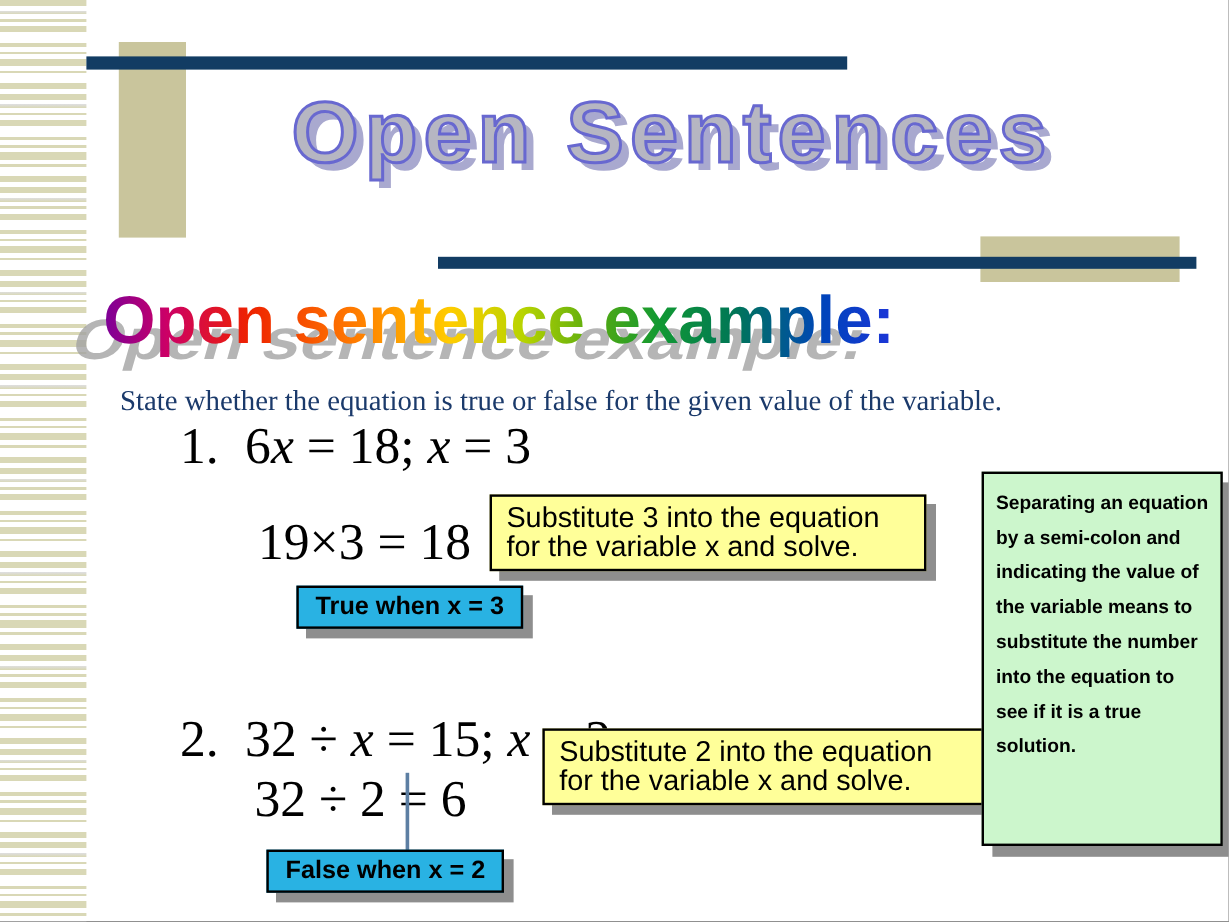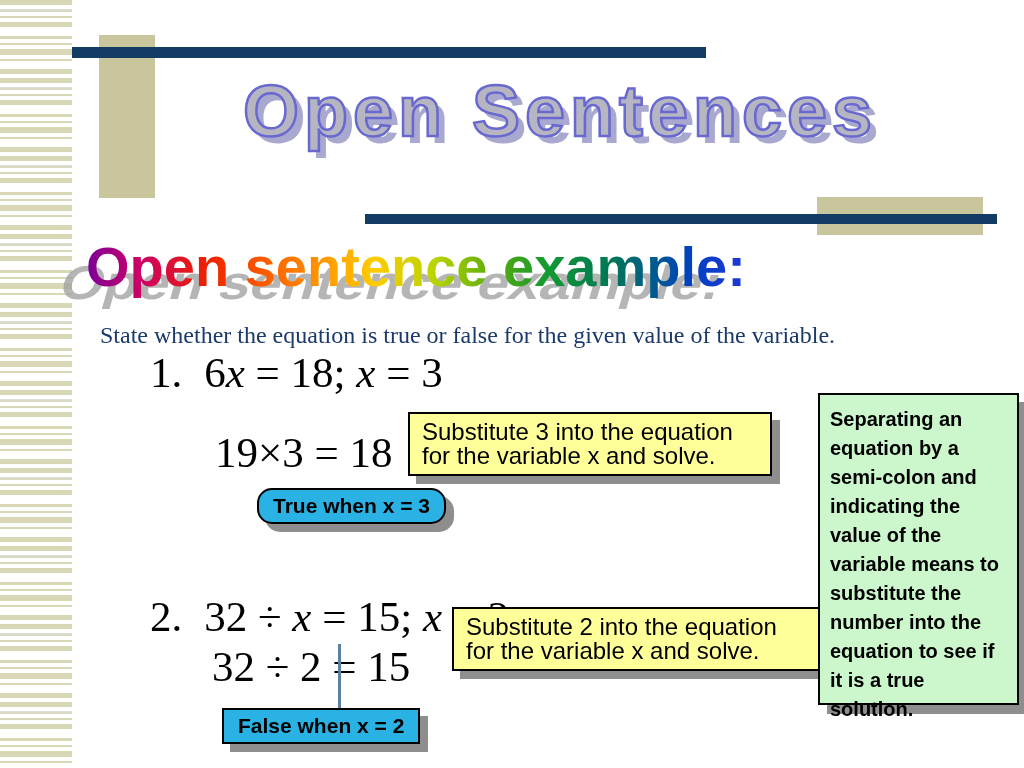--- a/index.html
+++ b/index.html
@@ -72,26 +72,26 @@
     box-shadow:8px 8px 0 #8e8e8e;padding:6px 12px;
     font-size:24px;line-height:24px;color:#000;
   }
   #callout1{left:408px;top:412px;width:336px;font-weight:normal;}
   #callout2{left:452px;top:607px;width:340px;font-weight:normal;}
   .result-box{
     position:absolute;background:#29b2e3;border:2px solid #000;
     box-shadow:8px 8px 0 #8e8e8e;padding:4px 14px;
     font-size:21px;font-weight:bold;color:#000;white-space:nowrap;
   }
-  #result1{left:257px;top:488px;border-radius:15px;}
+  #result1{left:247px;top:488px;}
   #result2{left:222px;top:708px;}
   .note-box{
     position:absolute;left:818px;top:393px;width:177px;height:288px;
     background:#ccf6cc;border:2px solid #000;box-shadow:9px 9px 0 #8e8e8e;
-    padding:10px;font-size:20px;font-weight:bold;line-height:29px;color:#000;
+    padding:10px;font-size:16px;font-weight:bold;line-height:29px;color:#000;
   }
 </style>
 </head>
 <body>
 
 <div class="slide">
 
   <div class="stripes"></div>
   <div class="khaki-left"></div>
   <div class="bar1 navy-bar"></div>
@@ -112,21 +112,21 @@
   <div class="math" id="work1">19×3 = 18</div>
 
   <div class="callout" id="callout1">Substitute 3 into the equation  for the variable x and solve.</div>
 
   <div class="result-box" id="result1">True when x = 3</div>
 
   <div class="math" id="eq2">
     <span class="num">2.</span><span>32 ÷ </span><span class="var">x</span><span> = 15; </span><span class="var">x</span><span> = 2</span>
   </div>
 
-  <div class="math" id="work2">32 ÷ 2 = 15</div>
+  <div class="math" id="work2">32 ÷ 2 = 6</div>
   <div class="neq-strike"></div>
 
   <div class="callout" id="callout2">Substitute 2 into the equation for the variable x and solve.</div>
 
   <div class="result-box" id="result2">False when x = 2</div>
 
   <div class="note-box">Separating an equation by a semi-colon and indicating the value of the variable means to substitute the number into the equation to see if it is a true solution.</div>
 
 </div>
 

